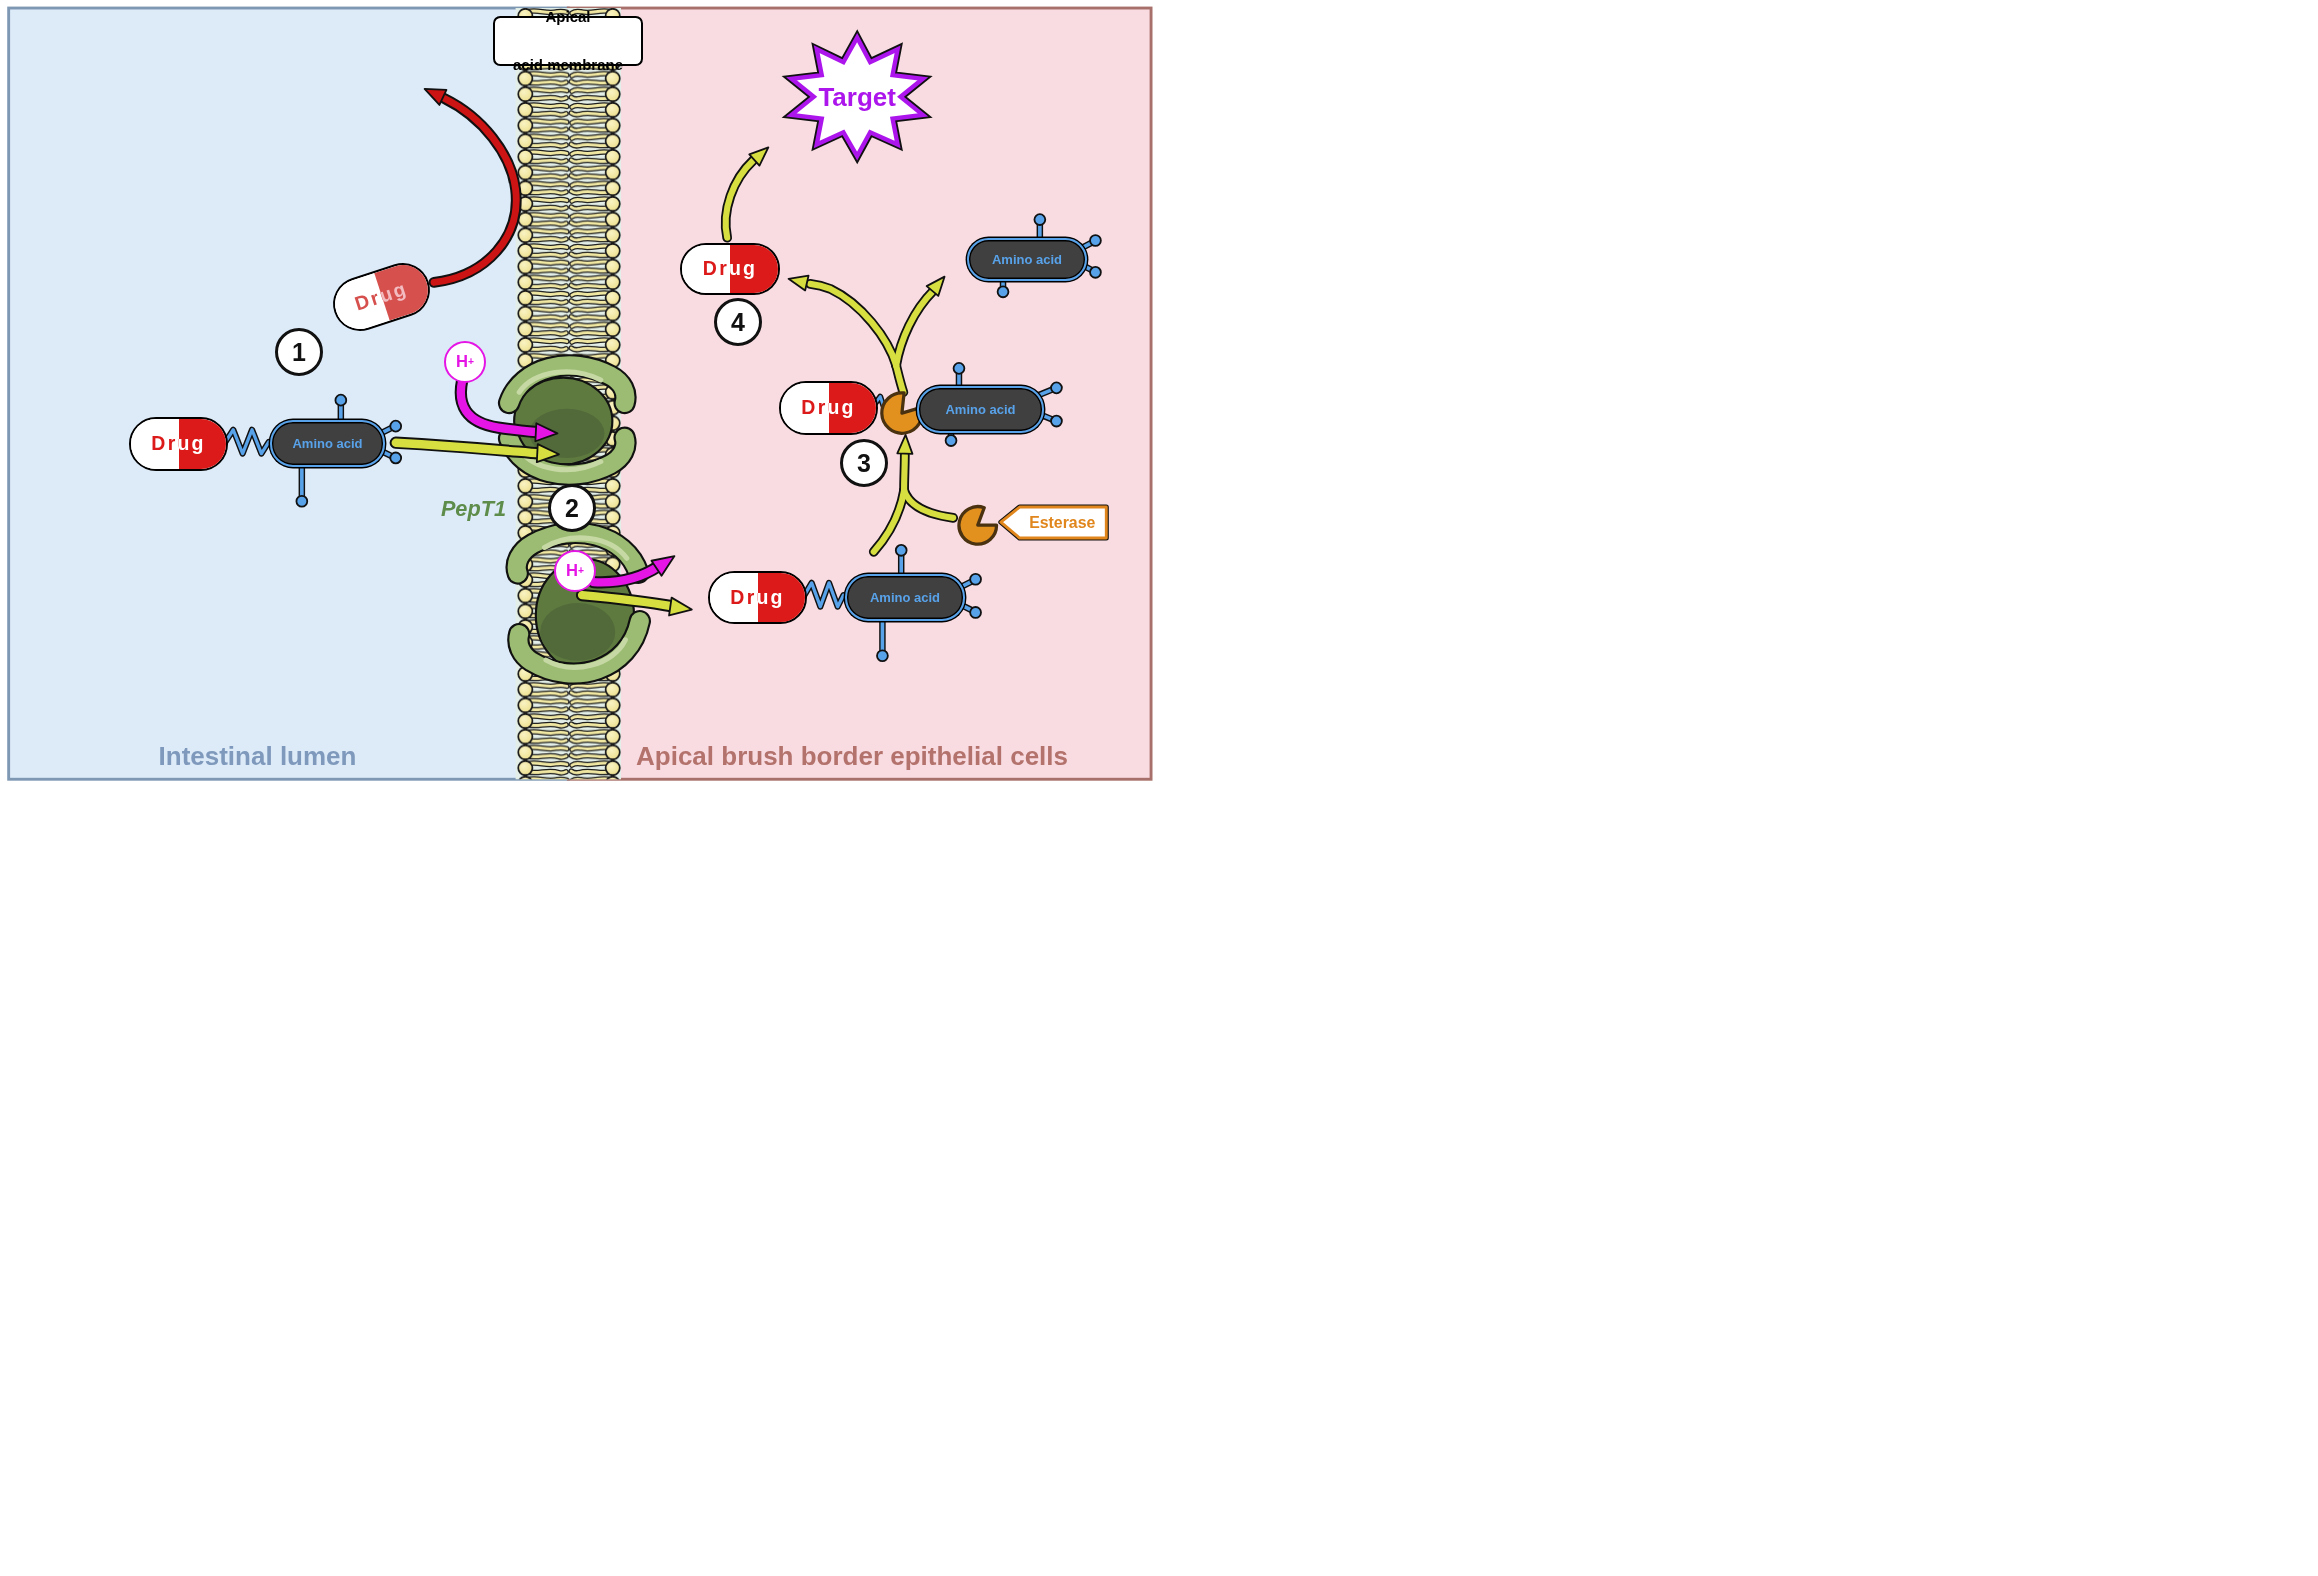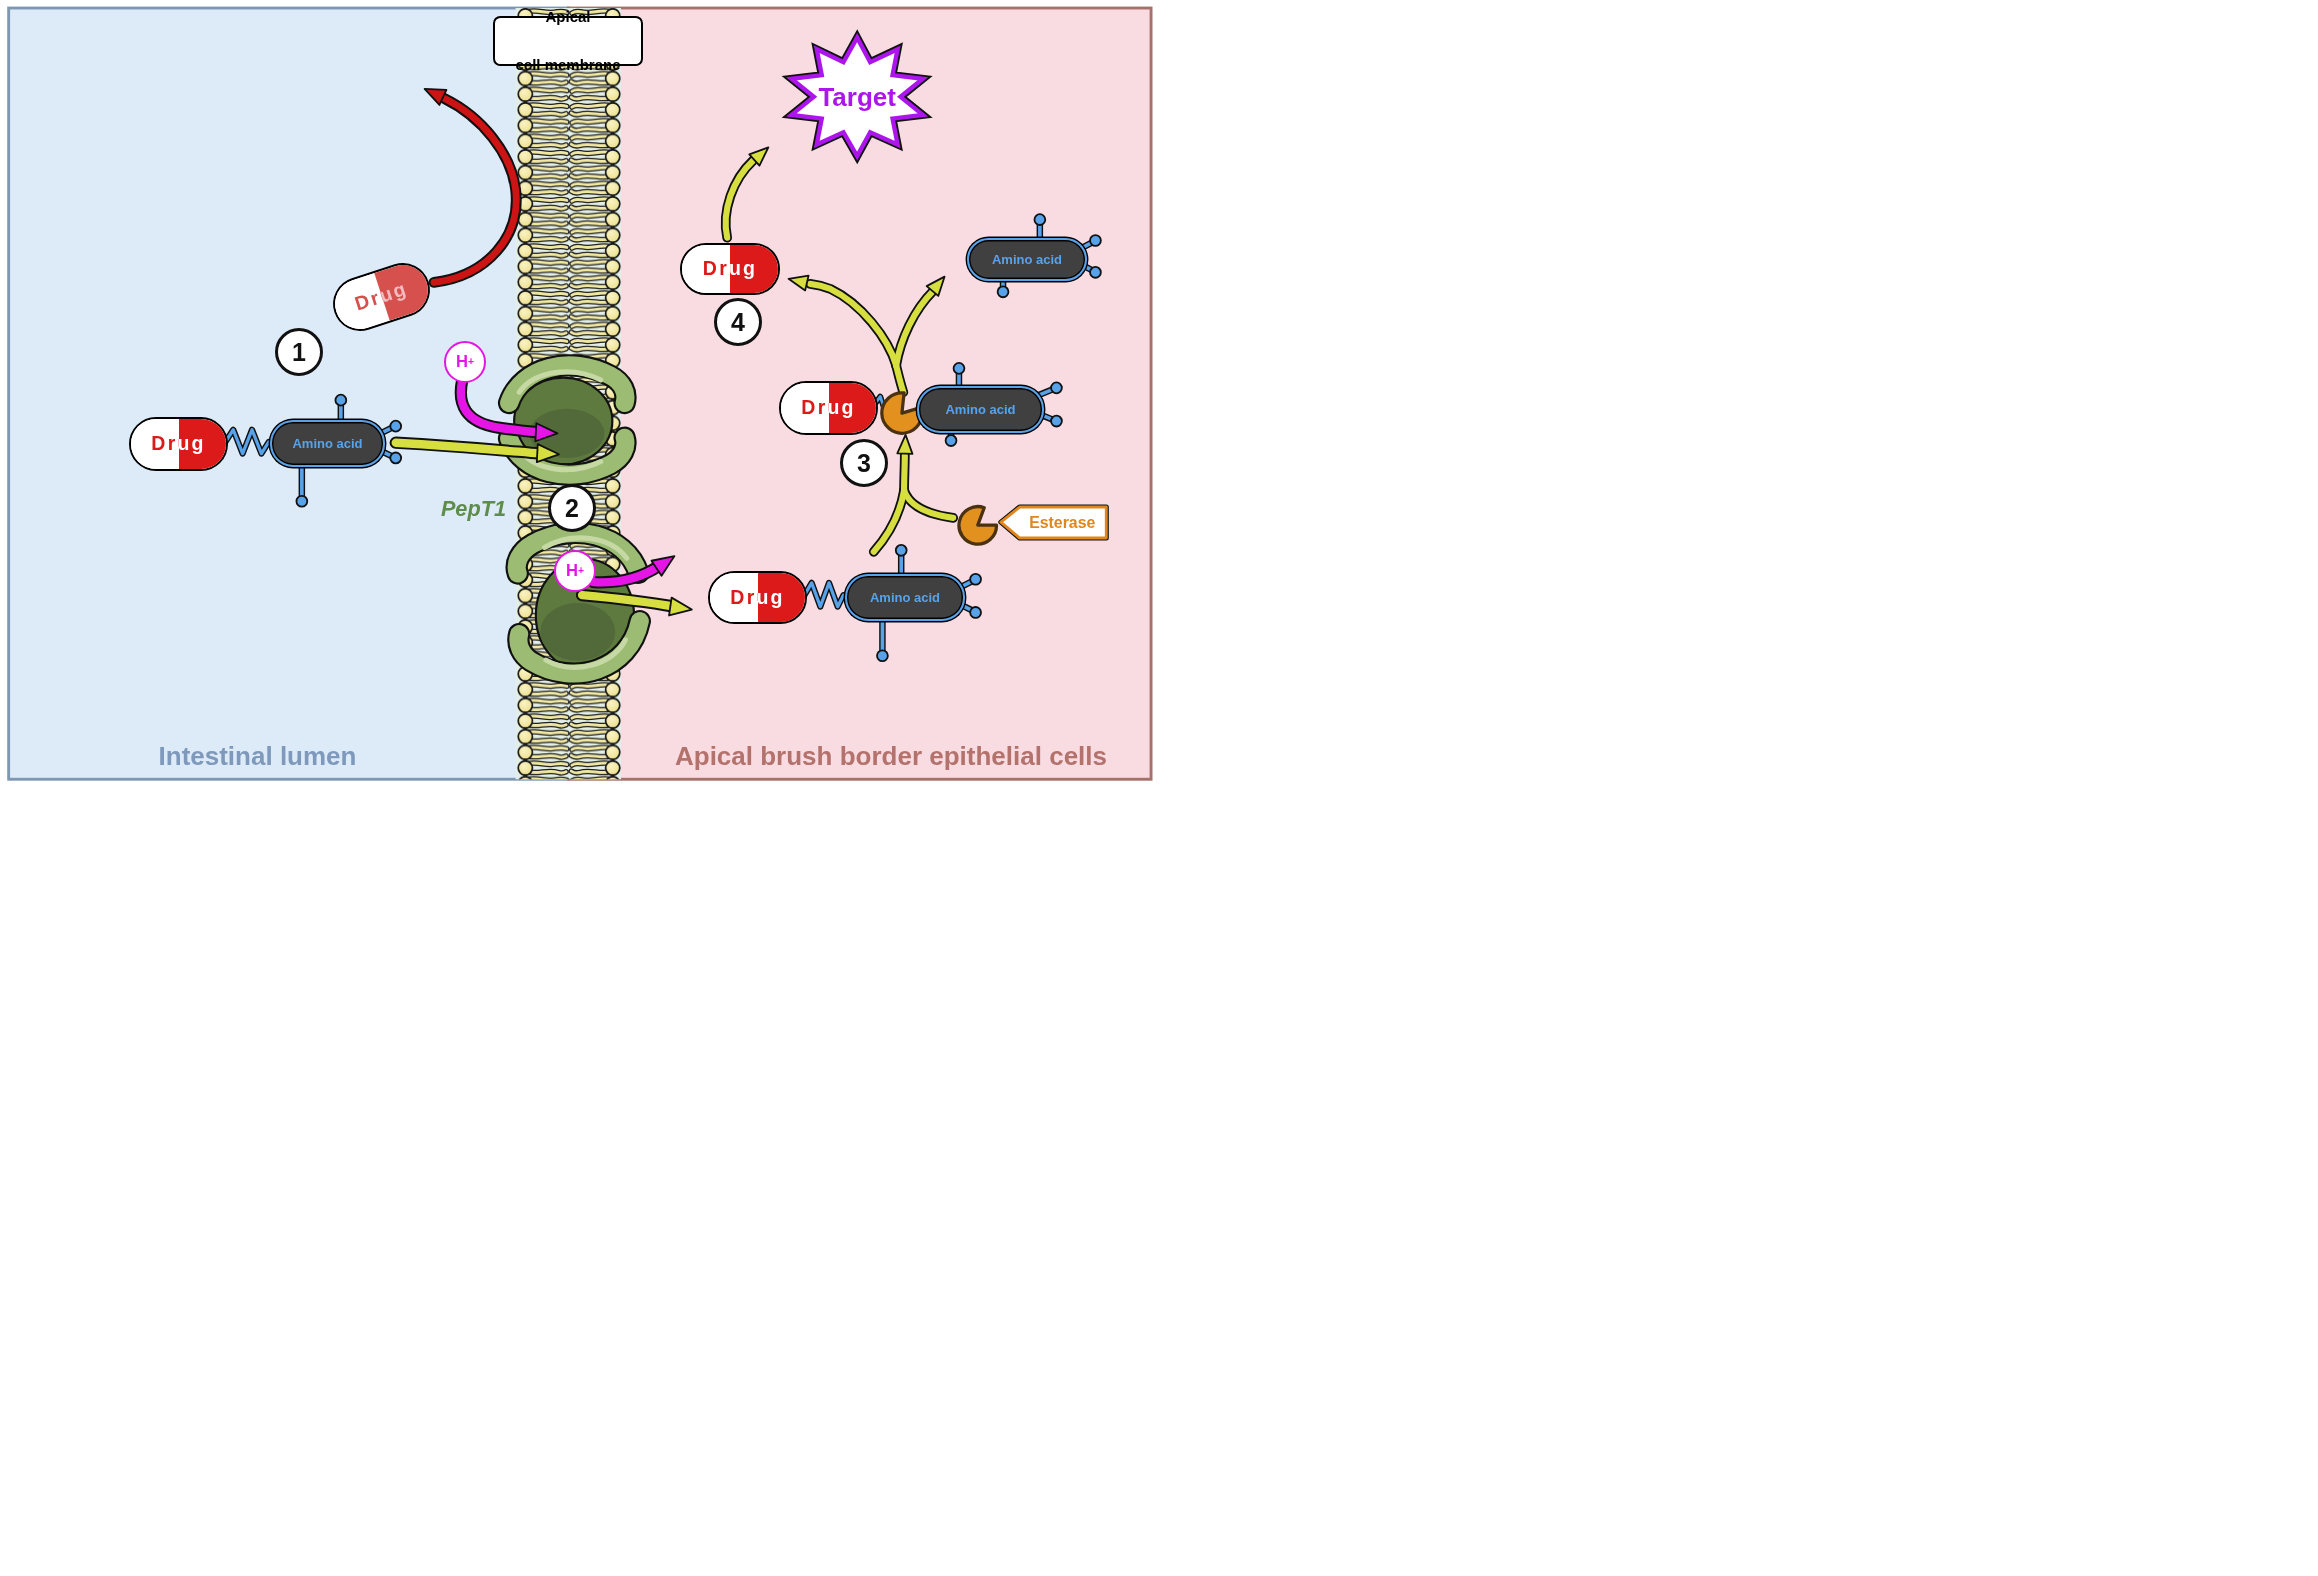--- a/index.html
+++ b/index.html
@@ -38,21 +38,21 @@
   .proton{position:absolute;width:38px;height:38px;border-radius:50%;background:#fff;border:2.9px solid #E516E5;
           color:#E516E5;font-weight:bold;font-size:16.6px;display:flex;align-items:center;justify-content:center;}
   .proton .charge{vertical-align:super;font-size:0.62em;line-height:0;}
 
   
   .stepnum{position:absolute;width:42px;height:42px;border-radius:50%;background:#fff;border:3.6px solid #111;
            color:#111;font-weight:bold;font-size:25px;display:flex;align-items:center;justify-content:center;}
 
   .pept1{left:390px;top:496px;width:116px;text-align:right;font-weight:bold;font-size:21.7px;color:#5E8C4A;font-style:italic;}
   .lumen-label{left:113px;top:741px;width:289px;text-align:center;font-weight:bold;font-size:26px;color:#7E99BB;}
-  .cells-label{left:636px;top:741px;width:510px;text-align:center;font-weight:bold;font-size:26px;color:#B3726C;}
+  .cells-label{left:636px;top:741px;width:510px;text-align:left;font-weight:bold;font-size:26px;color:#B3726C;}
 </style>
 </head>
 <body>
 
 <div id="stage">
 
 <svg id="shapes" width="1159" height="788" viewBox="0 0 1605 1091">
   <defs>
     <radialGradient id="hg" cx="40%" cy="35%" r="75%">
       <stop offset="0%" stop-color="#F9F3C4"></stop>
@@ -271,21 +271,21 @@
 
   <g>
     <polygon points="1187,52 1205,86 1243,68 1236,104 1278,109 1247,134 1278,159 1236,164 1243,200 1205,183 1187,216 1168,183 1131,200 1138,164 1096,159 1127,134 1096,109 1138,104 1131,68 1168,86" fill="#fff" stroke="#111" stroke-width="11" stroke-linejoin="miter"></polygon>
     <polygon points="1187,52 1205,86 1243,68 1236,104 1278,109 1247,134 1278,159 1236,164 1243,200 1205,183 1187,216 1168,183 1131,200 1138,164 1096,159 1127,134 1096,109 1138,104 1131,68 1168,86" fill="#fff" stroke="#AC16EC" stroke-width="6" stroke-linejoin="miter"></polygon>
     <text x="1187" y="146" text-anchor="middle" font-size="36" fill="#AC16EC">Target</text>
   </g>
 </svg>
 
 <div class="overlay mem-label">
   <span>Apical</span>
-  <span>cell membrane</span>
+  <span>acid membrane</span>
 </div>
 
 <div class="capsule tilted" style="left:332px;top:270px;width:95px;height:50px;">
   <div class="half lft">
         <span class="cap-label">Drug</span>
       </div>
   <div class="half rgt">
         <span class="cap-label">Drug</span>
       </div>
 </div>

